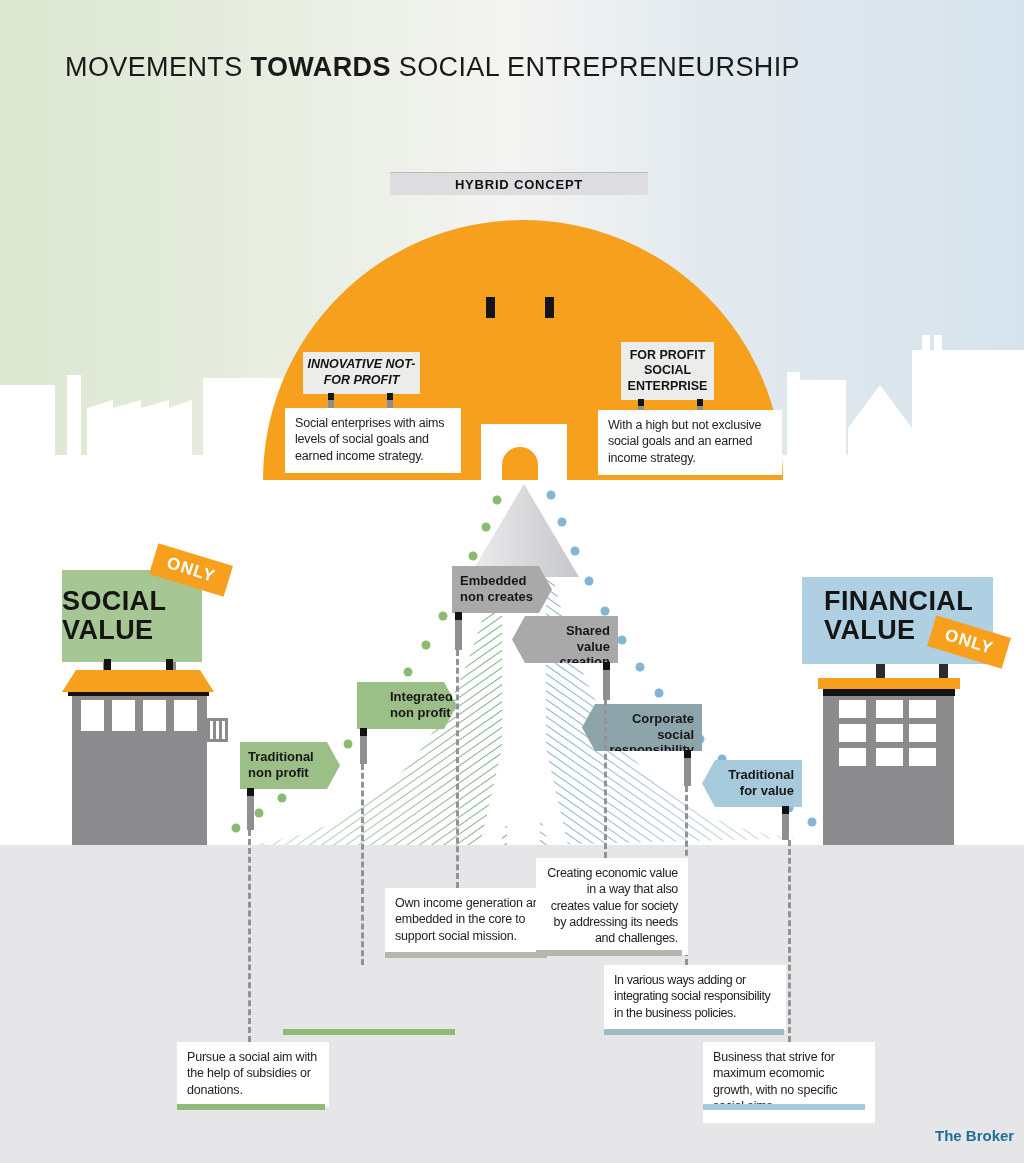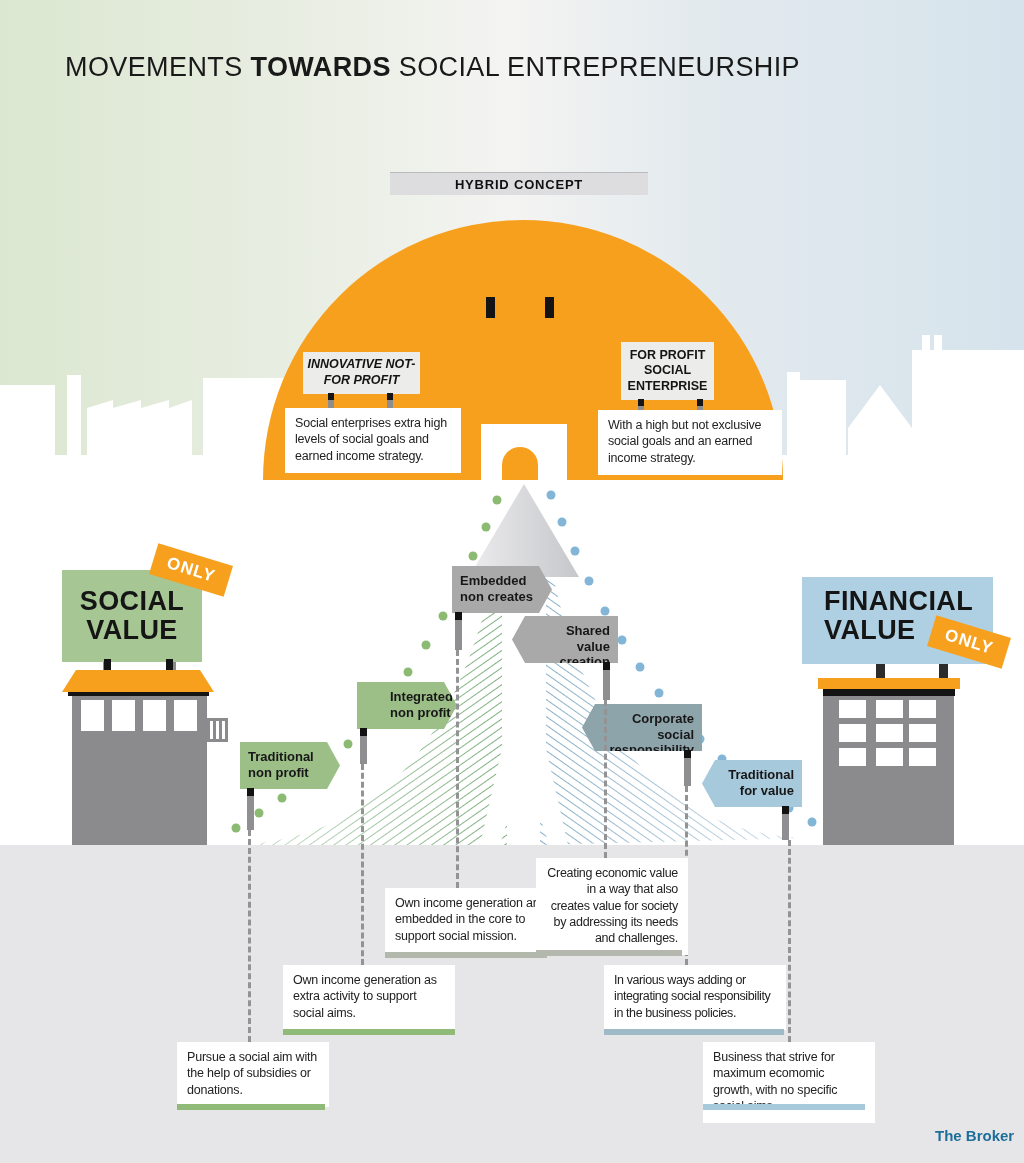--- a/index.html
+++ b/index.html
@@ -30,21 +30,21 @@
               text-align:center;font-weight:bold;font-size:12.5px;line-height:1.25;color:#141414;}
   .spost{position:absolute;width:6px;height:17px;background:linear-gradient(#151515 0 7px,#8d8d8f 7px);}
 
   
   .note{position:absolute;background:#ffffff;padding:7px 10px 9px 10px;font-size:12.5px;line-height:1.3;
         letter-spacing:-.2px;color:#222;}
   .bar{position:absolute;height:6px;}
 
   
   .sv-panel{position:absolute;left:62px;top:570px;width:140px;height:92px;background:#a6c794;
-            display:flex;align-items:center;justify-content:center;text-align:center;
+            display:flex;align-items:center;justify-content:center;
             font-weight:bold;font-size:27px;line-height:1.06;letter-spacing:.4px;color:#151515;}
   .fv-panel{position:absolute;left:802px;top:577px;width:191px;height:87px;background:#afd0e2;
             font-weight:bold;font-size:27px;line-height:1.06;letter-spacing:.4px;color:#151515;
             padding:10px 0 0 22px;box-sizing:border-box;}
   .ribbon{position:absolute;width:78px;height:32px;background:#f6a01e;color:#fff;font-weight:bold;
           font-size:17px;letter-spacing:1px;display:flex;align-items:center;justify-content:center;}
   .rb-left{left:152px;top:554px;transform:rotate(17deg);}
   .rb-right{left:930px;top:626px;transform:rotate(17deg);}
   .gpost{position:absolute;width:8px;height:12px;background:#8a8a8c;}
   .kpost{position:absolute;width:9px;height:18px;background:#2c2c2c;}
@@ -120,21 +120,21 @@
   </div>
   <div class="spost" style="left:328px;top:393px;"></div>
   <div class="spost" style="left:387px;top:393px;"></div>
 
   <div class="small-sign" style="left:621px;top:342px;width:93px;height:58px;">
     <span>FOR PROFIT SOCIAL ENTERPRISE</span>
   </div>
   <div class="spost" style="left:638px;top:399px;"></div>
   <div class="spost" style="left:697px;top:399px;"></div>
 
-  <div class="note" style="left:285px;top:408px;width:156px;">Social enterprises extra high levels of social goals and earned income strategy.</div>
+  <div class="note" style="left:285px;top:408px;width:156px;">Social enterprises with aims levels of social goals and earned income strategy.</div>
   <div class="note" style="left:598px;top:410px;width:164px;">With a high but not exclusive social goals and an earned income strategy.</div>
 
   <div class="sv-panel">SOCIAL VALUE</div>
   <div class="ribbon rb-left">ONLY</div>
   <div class="gpost" style="left:103px;top:662px;"></div>
   <div class="gpost" style="left:168px;top:662px;"></div>
   <div class="chimney" style="left:104px;top:659px;"></div>
   <div class="chimney" style="left:166px;top:659px;"></div>
   <div class="roof-l"></div>
   <div class="roofline-l"></div>
@@ -244,21 +244,20 @@
   <div class="dash" style="left:248px;top:830px;height:212px;"></div>
   <div class="dash" style="left:361px;top:764px;height:201px;"></div>
   <div class="dash" style="left:456px;top:650px;height:238px;"></div>
   <div class="dash" style="left:604px;top:700px;height:158px;"></div>
   <div class="dash" style="left:685px;top:786px;height:179px;"></div>
   <div class="dash" style="left:788px;top:840px;height:202px;"></div>
 
   <div class="note" style="left:177px;top:1042px;width:132px;">Pursue a social aim with the help of subsidies or donations.</div>
   <div class="bar" style="left:177px;top:1104px;width:148px;background:#8fba77;"></div>
 
-  <div class="note" style="left:283px;top:965px;width:152px;">Own income generation as extra activity to support social aims.</div>
   <div class="bar" style="left:283px;top:1029px;width:172px;background:#8fba77;"></div>
 
   <div class="note" style="left:385px;top:888px;width:150px;">Own income generation are embedded in the core to support social mission.</div>
   <div class="bar" style="left:385px;top:952px;width:162px;background:#b3b8ad;"></div>
 
   <div class="note" style="left:536px;top:858px;width:132px;letter-spacing:-.3px;text-align:right;">Creating economic value in a way that also creates value for society by addressing its needs and challenges.</div>
   <div class="bar" style="left:536px;top:950px;width:146px;background:#b3b7ae;"></div>
 
   <div class="note" style="left:604px;top:965px;width:162px;letter-spacing:-.4px;">In various ways adding or integrating social responsibility in the business policies.</div>
   <div class="bar" style="left:604px;top:1029px;width:180px;background:#9fbac7;"></div>

